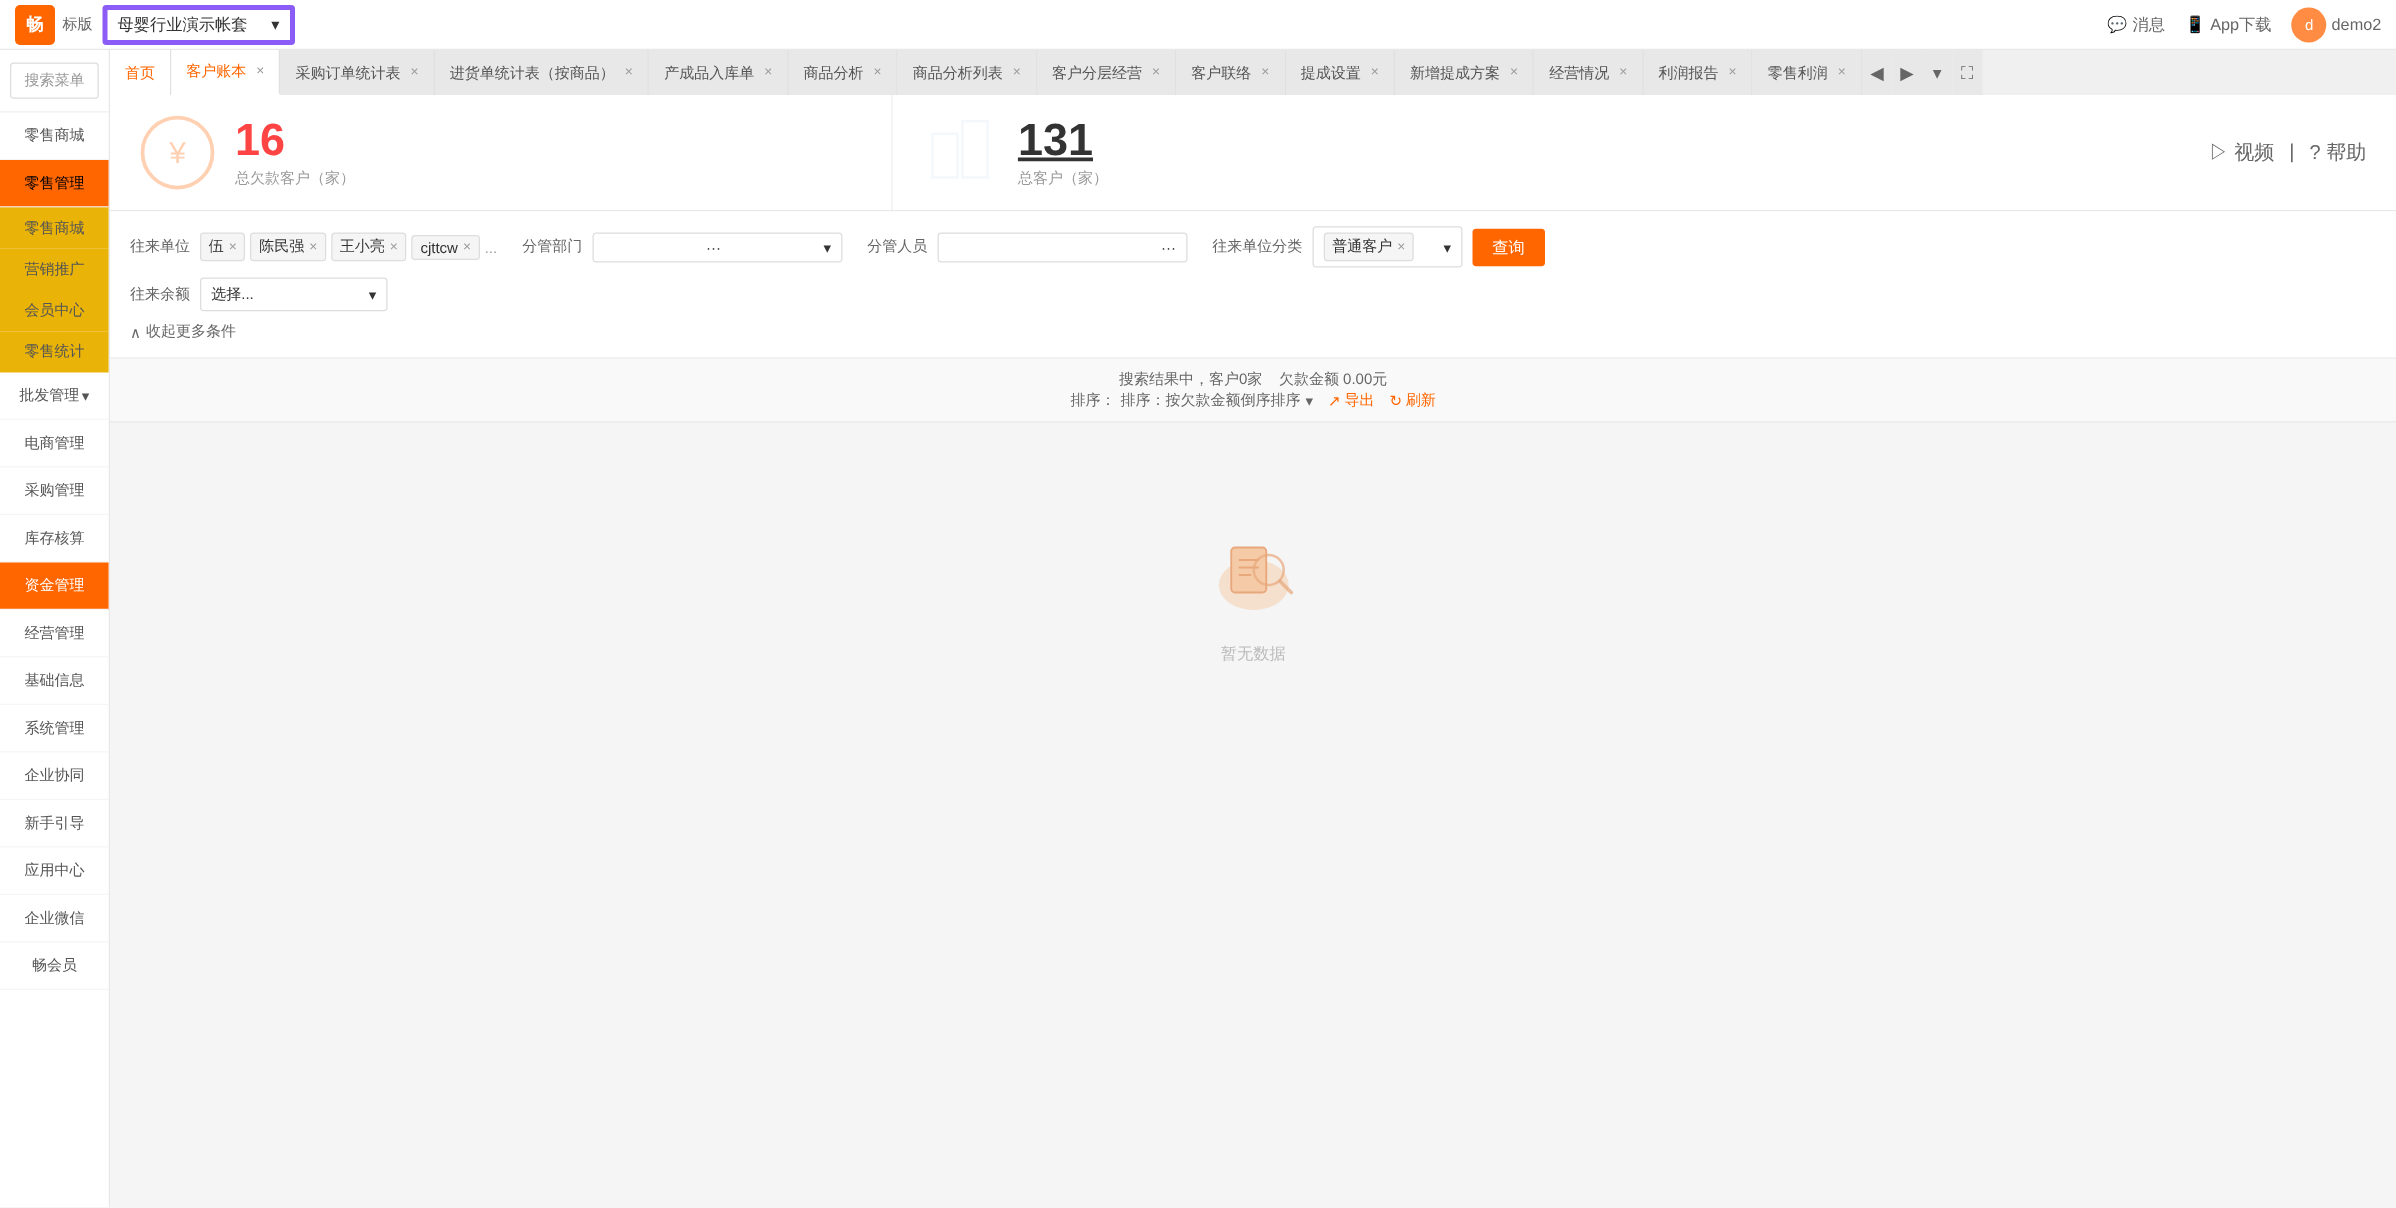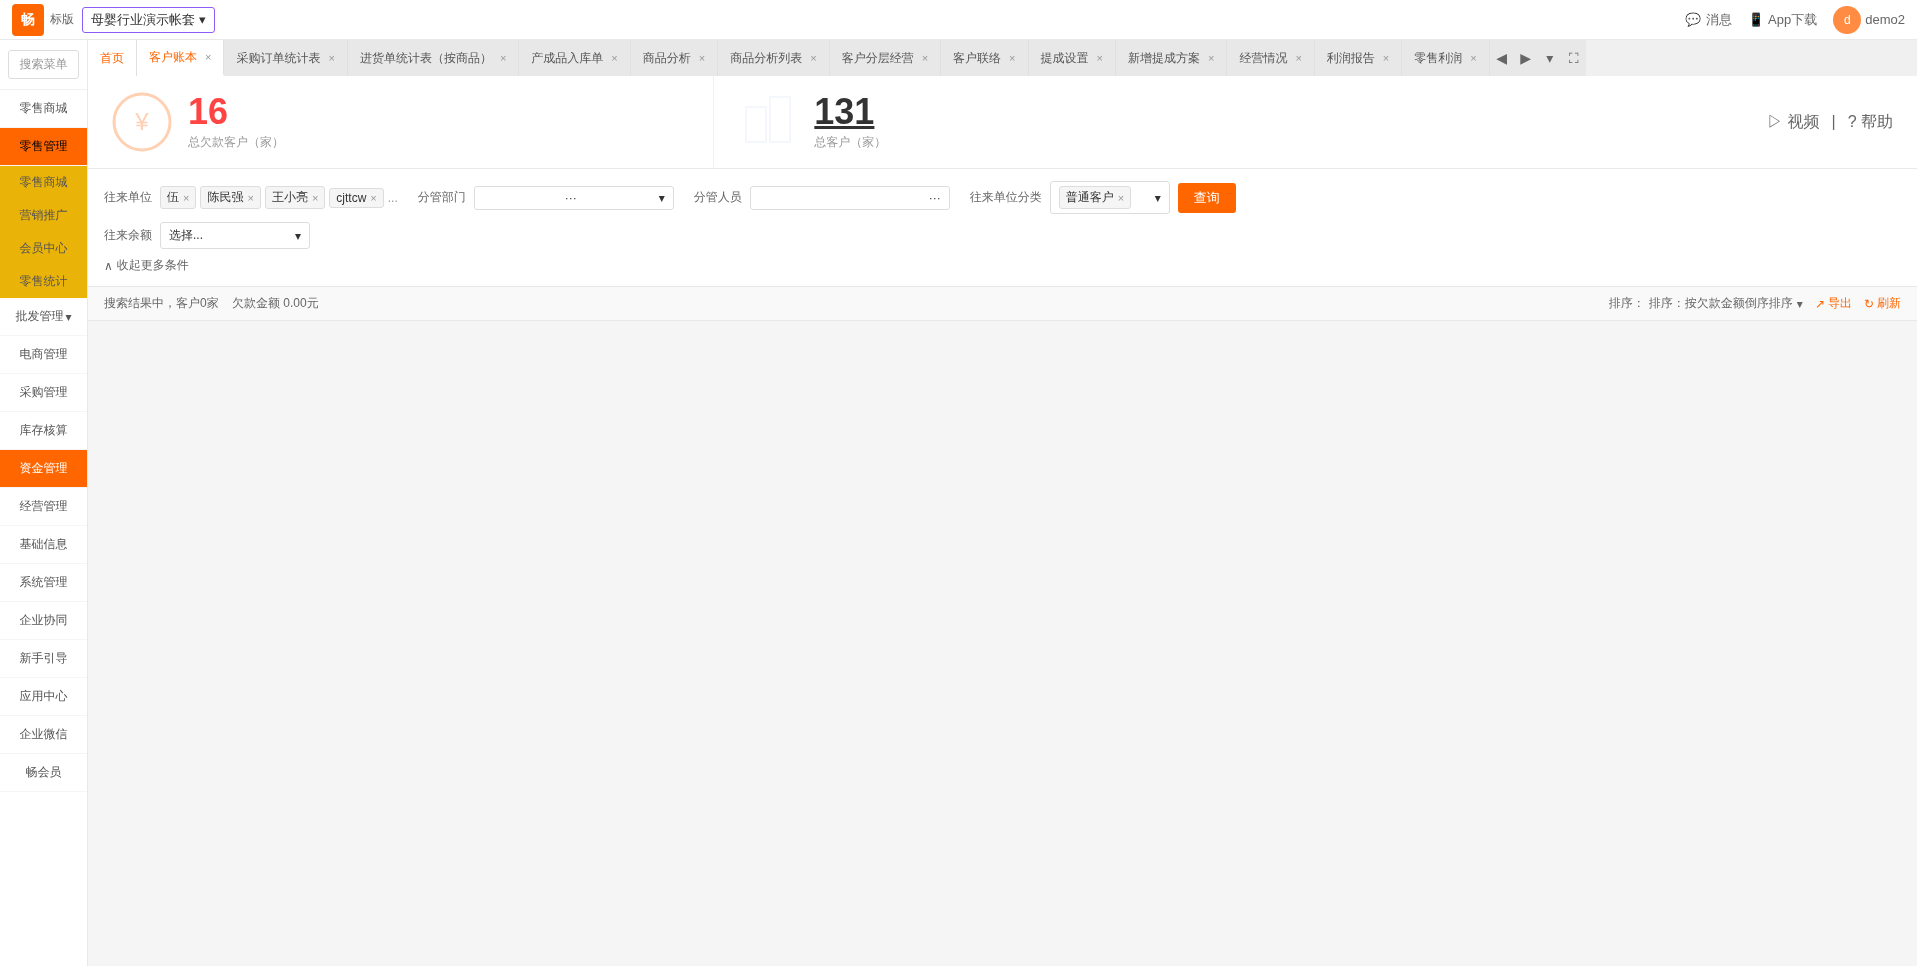--- a/index.html
+++ b/index.html
@@ -4,21 +4,21 @@
   <style>
     * { box-sizing: border-box; margin: 0; padding: 0; }
     body { font-family: 'Microsoft YaHei', Arial, sans-serif; font-size: 13px; background: #f5f5f5; color: #333; display: flex; flex-direction: column; height: 100vh; overflow: hidden; }
 
     
     .top-bar { height: 40px; background: #fff; display: flex; align-items: center; justify-content: space-between; padding: 0 12px; border-bottom: 1px solid #e8e8e8; flex-shrink: 0; }
     .top-bar-left { display: flex; align-items: center; gap: 8px; }
     .logo-area { display: flex; align-items: center; gap: 6px; }
     .logo-icon { width: 32px; height: 32px; background: #ff6600; border-radius: 4px; display: flex; align-items: center; justify-content: center; color: white; font-size: 14px; font-weight: bold; }
     .logo-text { font-size: 12px; color: #666; }
-    .store-selector { display: flex; align-items: center; gap: 4px; font-size: 13px; color: #333; cursor: pointer; border: 1px solid #8b5cf6; border-radius: 3px; padding: 3px 8px; }
+    .store-selector { display: flex; align-items: center; gap: 19px; font-size: 13px; color: #333; cursor: pointer; border: 4px solid #8b5cf6; border-radius: 3px; padding: 3px 8px; }
     .top-bar-right { display: flex; align-items: center; gap: 16px; }
     .top-right-item { display: flex; align-items: center; gap: 4px; font-size: 13px; color: #666; cursor: pointer; }
     .avatar { width: 28px; height: 28px; border-radius: 50%; background: #ff8c42; display: flex; align-items: center; justify-content: center; color: white; font-size: 12px; }
 
     
     .main-layout { display: flex; flex: 1; overflow: hidden; }
 
     
     .sidebar { width: 88px; background: #fff; border-right: 1px solid #e8e8e8; display: flex; flex-direction: column; overflow-y: auto; flex-shrink: 0; }
     .sidebar-search { padding: 10px 8px; border-bottom: 1px solid #f0f0f0; }
@@ -65,21 +65,21 @@
     .filter-tags { display: flex; align-items: center; gap: 4px; flex-wrap: wrap; }
     .filter-tag { display: flex; align-items: center; gap: 4px; background: #f5f5f5; border: 1px solid #ddd; border-radius: 3px; padding: 2px 6px; font-size: 12px; }
     .filter-tag .tag-x { cursor: pointer; color: #999; font-size: 11px; }
     .filter-more { color: #999; cursor: pointer; font-size: 12px; }
     .filter-select { display: flex; align-items: center; border: 1px solid #ddd; border-radius: 3px; padding: 4px 8px; font-size: 12px; color: #333; cursor: pointer; min-width: 120px; justify-content: space-between; gap: 8px; }
     .filter-select-wide { min-width: 200px; }
     .query-btn { background: #ff6600; color: #fff; border: none; border-radius: 3px; padding: 6px 16px; font-size: 13px; cursor: pointer; }
     .collapse-btn { display: flex; align-items: center; gap: 4px; font-size: 12px; color: #666; cursor: pointer; margin: 0 auto; }
 
     
-    .results-bar { display: flex; align-items: center; justify-content: space-between; padding: 8px 16px; background: #f9f9f9; border-bottom: 1px solid #e8e8e8; font-size: 12px; color: #666; }
+    .results-bar { display: flex; align-items: center; justify-content: flex-start; padding: 8px 16px; background: #f9f9f9; border-bottom: 1px solid #e8e8e8; font-size: 12px; color: #666; flex-direction: column; }
     .results-right { display: flex; align-items: center; gap: 12px; }
     .sort-select { display: flex; align-items: center; gap: 4px; cursor: pointer; color: #666; }
     .action-link { color: #ff6600; cursor: pointer; display: flex; align-items: center; gap: 3px; }
 
     
     .data-table { width: 100%; border-collapse: collapse; background: #fff; }
     .data-table th { padding: 10px 16px; text-align: left; font-size: 13px; color: #555; font-weight: normal; border-bottom: 1px solid #e8e8e8; background: #fff; }
 
     
     .empty-state { display: flex; flex-direction: column; align-items: center; justify-content: center; padding: 80px 20px; color: #ccc; }
@@ -336,16 +336,31 @@
             <span>导出</span>
           </div>
           <div class="action-link">
             <span>↻</span>
             <span>刷新</span>
           </div>
         </div>
       </div>
 
 
+      <div class="empty-state">
+        <div class="empty-icon">
+          <svg width="80" height="80" viewBox="0 0 80 80">
+
+            <ellipse cx="40" cy="50" rx="28" ry="20" fill="#f5cba7" opacity="0.5"></ellipse>
+            <rect x="22" y="20" width="28" height="36" rx="3" fill="#f5cba7" stroke="#e8a87c" stroke-width="1.5"></rect>
+            <line x1="28" y1="30" x2="44" y2="30" stroke="#e8a87c" stroke-width="1.5"></line>
+            <line x1="28" y1="36" x2="44" y2="36" stroke="#e8a87c" stroke-width="1.5"></line>
+            <line x1="28" y1="42" x2="38" y2="42" stroke="#e8a87c" stroke-width="1.5"></line>
+            <circle cx="52" cy="38" r="12" fill="none" stroke="#e8a87c" stroke-width="2" opacity="0.7"></circle>
+            <line x1="61" y1="47" x2="70" y2="56" stroke="#e8a87c" stroke-width="3" stroke-linecap="round" opacity="0.7"></line>
+          </svg>
+        </div>
+        <div class="empty-text">暂无数据</div>
+      </div>
 
     </div>
   </div>
 </div>
 
 </body></html>

